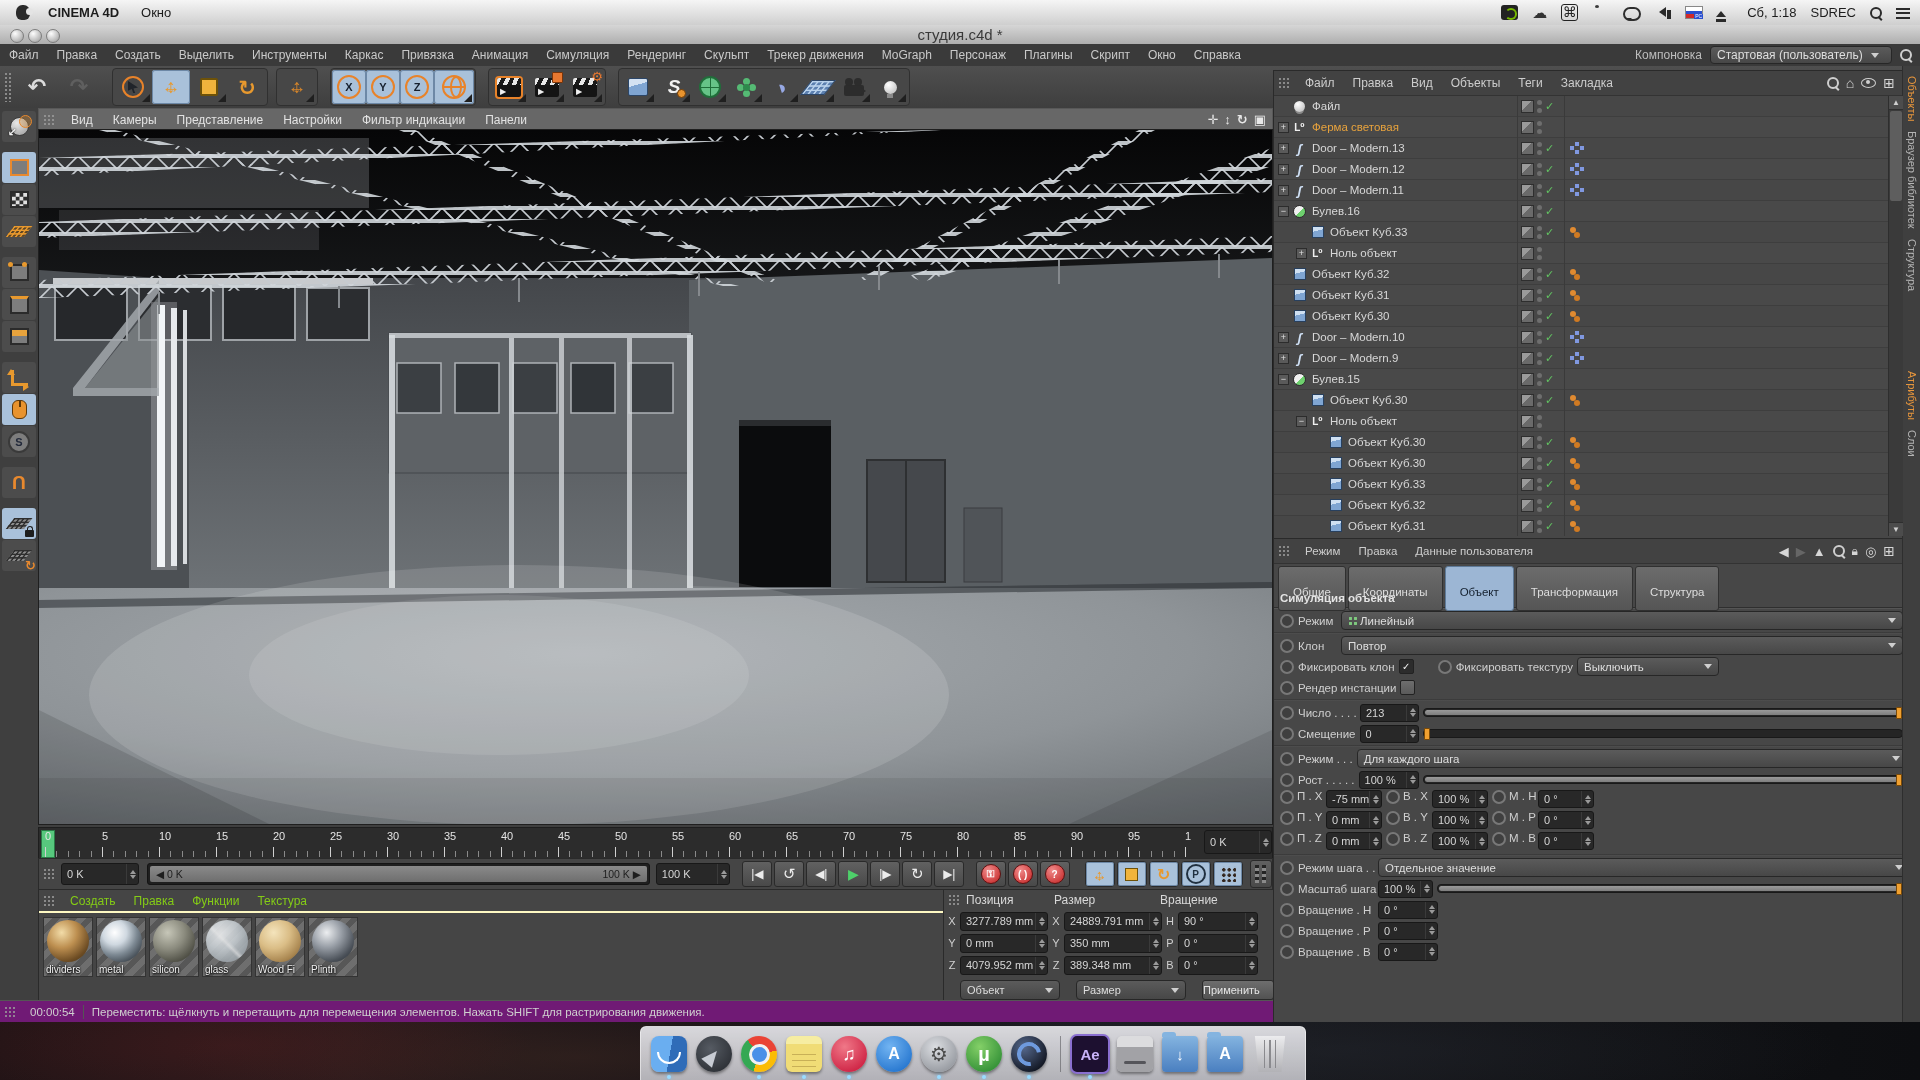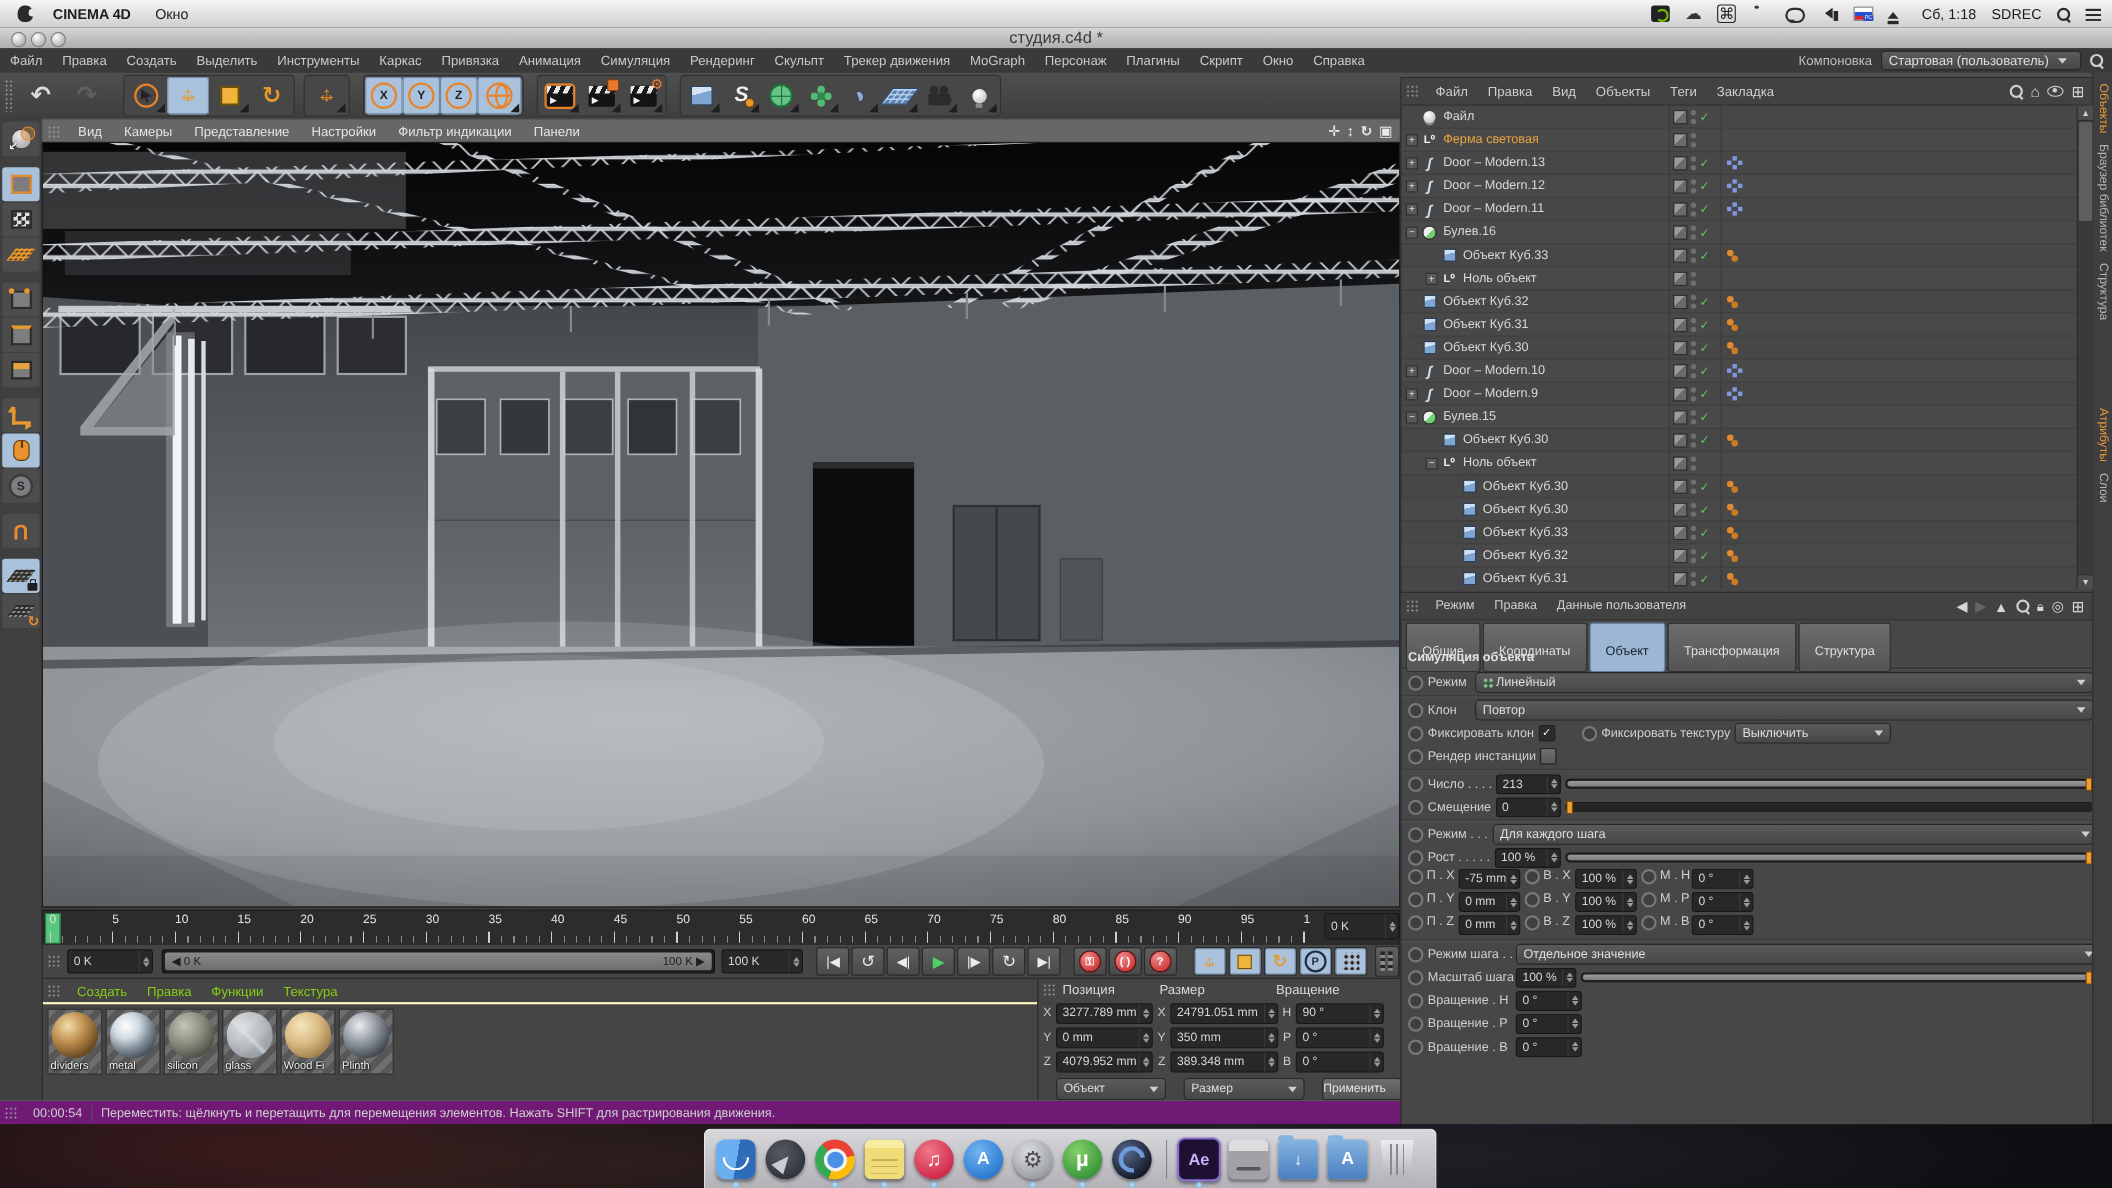--- a/index.html
+++ b/index.html
@@ -760,21 +760,21 @@
       <span class="axl">X</span>
       <span class="spin cfield" style="width:86px">
           <span class="val">3277.789 mm</span>
           <span class="arr">
             <i class="u"></i>
             <i class="d"></i>
           </span>
         </span>
       <span class="axl">X</span>
       <span class="spin cfield" style="width:96px">
-          <span class="val">24791.051 mm</span>
+          <span class="val">24889.791 mm</span>
           <span class="arr">
             <i class="u"></i>
             <i class="d"></i>
           </span>
         </span>
       <span class="axl">H</span>
       <span class="spin cfield" style="width:78px">
           <span class="val">90 °</span>
           <span class="arr">
             <i class="u"></i>

